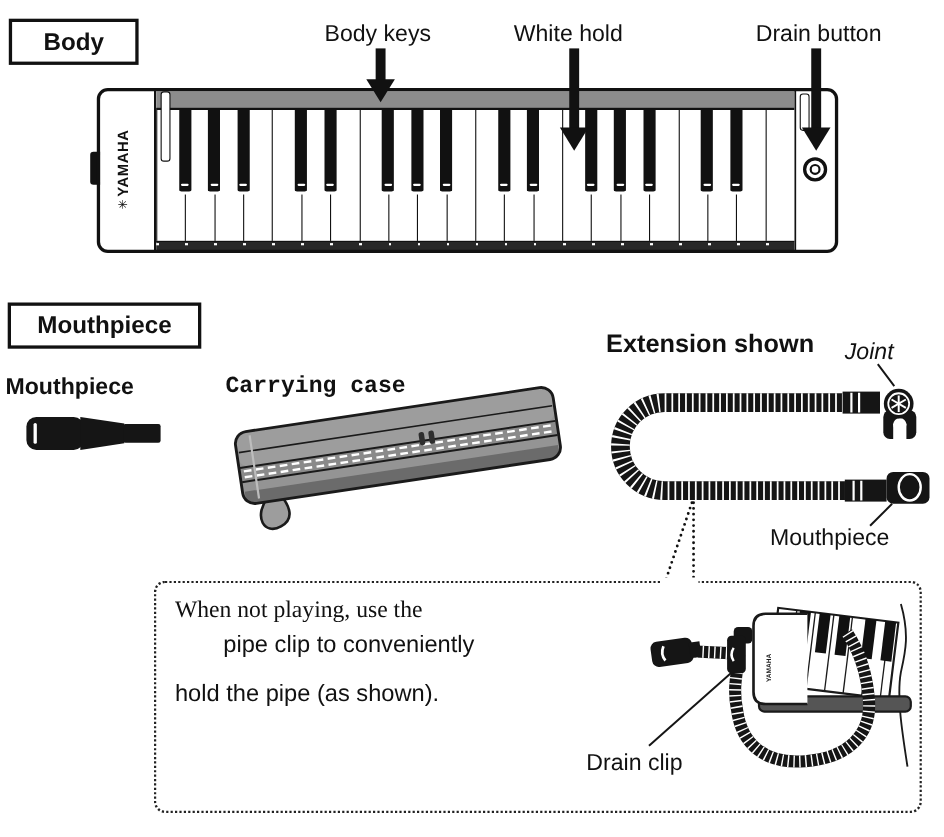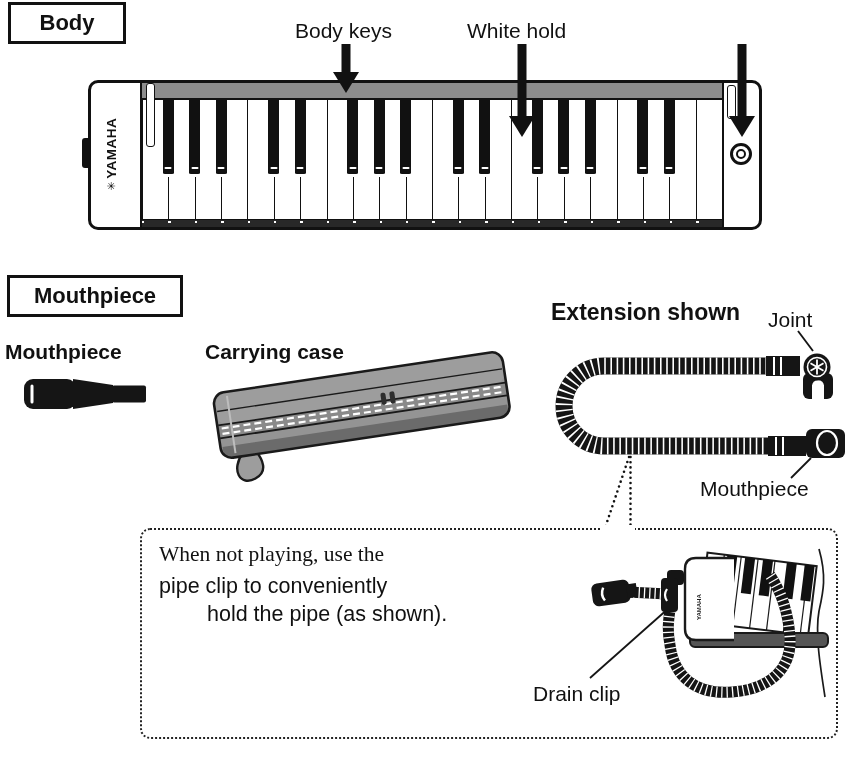--- a/index.html
+++ b/index.html
@@ -48,26 +48,27 @@
     border:2.5px dotted #222;border-radius:10px;box-sizing:border-box;background:#fff;z-index:2;}
   .note-gap{position:absolute;left:459px;top:-5px;width:34px;height:10px;background:#fff;}
   .note-line{position:absolute;left:17px;font-size:21.5px;color:#111;white-space:nowrap;}
   svg{position:absolute;overflow:visible;}
 </style>
 </head>
 <body>
 
 <div id="canvas">
 
-  <div class="section-box" style="left:8px;top:2px;width:112px;height:36px;">
+  <div class="section-box" style="left:8px;top:17px;width:112px;height:36px;">
     <span>Body</span>
   </div>
 
   <div class="lbl" style="left:295px;top:19px;">Body keys</div>
   <div class="lbl" style="left:467px;top:19px;">White hold</div>
+  <div class="lbl" style="left:687px;top:19px;">Drain button</div>
 
   <div class="arrow" style="left:333px;top:44px;height:49px;">
     <div class="shaft" style="height:29px;"></div>
     <div class="head" style="top:28px;"></div>
   </div>
   <div class="arrow" style="left:509px;top:44px;height:93px;">
     <div class="shaft" style="height:73px;"></div>
     <div class="head" style="top:72px;"></div>
   </div>
   <div class="arrow" style="left:729px;top:44px;height:93px;">
@@ -126,23 +127,23 @@
     <div class="kb-slot" style="left:639px;top:5px;width:7px;height:32px;"></div>
     <div class="kb-drain"></div>
     <div class="kb-frame"></div>
   </div>
 
   <div class="section-box" style="left:7px;top:275px;width:170px;height:36px;">
     <span>Mouthpiece</span>
   </div>
 
   <div class="lbl lbl-bold" style="left:5px;top:340px;">Mouthpiece</div>
-  <div class="lbl lbl-bold" style="left:205px;top:340px;">Carrying case</div>
+  <div class="lbl lbl-bold" style="left:205px;top:340px;font-family:Liberation Mono, monospace;">Carrying case</div>
   <div class="lbl lbl-bold" style="left:551px;top:300px;font-size:23px;">Extension shown</div>
-  <div class="lbl" style="left:768px;top:308px;">Joint</div>
+  <div class="lbl" style="left:768px;top:308px;font-style:italic;">Joint</div>
   <div class="lbl" style="left:700px;top:477px;">Mouthpiece</div>
 
   <svg style="left:18px;top:372px;" width="135" height="50" viewBox="0 0 135 50">
     <rect x="6" y="7" width="52" height="30" rx="9" fill="#151515"></rect>
     <polygon points="55,7 95,13 95,31 55,37" fill="#151515"></polygon>
     <rect x="94" y="13.5" width="34" height="17" rx="2" fill="#151515"></rect>
     <line x1="14" y1="14" x2="14" y2="30" stroke="#fff" stroke-width="3" stroke-linecap="round"></line>
   </svg>
 
   <svg style="left:192px;top:338px;" width="330" height="170" viewBox="0 0 330 170">
@@ -206,22 +207,22 @@
   </svg>
 
   <svg style="left:596px;top:451px;" width="42" height="82" viewBox="0 0 42 82">
     <line x1="33" y1="6" x2="8" y2="80" stroke="#111" stroke-width="2.6" stroke-linecap="round" stroke-dasharray="0 5.2"></line>
     <line x1="34.5" y1="6" x2="34.5" y2="80" stroke="#111" stroke-width="2.6" stroke-linecap="round" stroke-dasharray="0 5.2"></line>
   </svg>
 
   <div class="note-box">
     <div class="note-gap"></div>
     <div class="note-line" style="top:12px;font-family:Liberation Serif, serif;">When not playing, use the</div>
-    <div class="note-line" style="top:44px;">pipe clip to conveniently</div>
-    <div class="note-line" style="top:72px;margin-left:48px;">hold the pipe (as shown).</div>
+    <div class="note-line" style="top:44px;margin-left:44px;">pipe clip to conveniently</div>
+    <div class="note-line" style="top:88px;">hold the pipe (as shown).</div>
   </div>
 
   <svg style="left:520px;top:545px;z-index:3;" width="335" height="180" viewBox="0 0 335 180">
 
     <line x1="70" y1="133" x2="150" y2="62" stroke="#151515" stroke-width="1.8"></line>
 
     <g transform="rotate(7 190 20)">
       <rect x="186" y="8" width="110" height="70" fill="#ffffff" stroke="#1a1a1a" stroke-width="2"></rect>
       <g stroke="#1a1a1a" stroke-width="1.2">
         <line x1="203" y1="8" x2="203" y2="78"></line>

